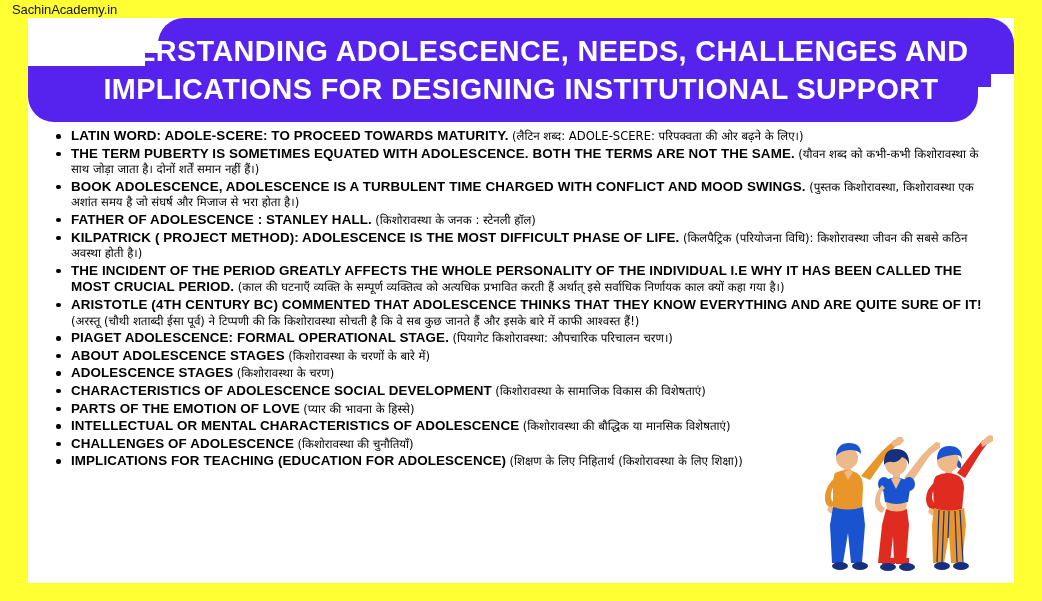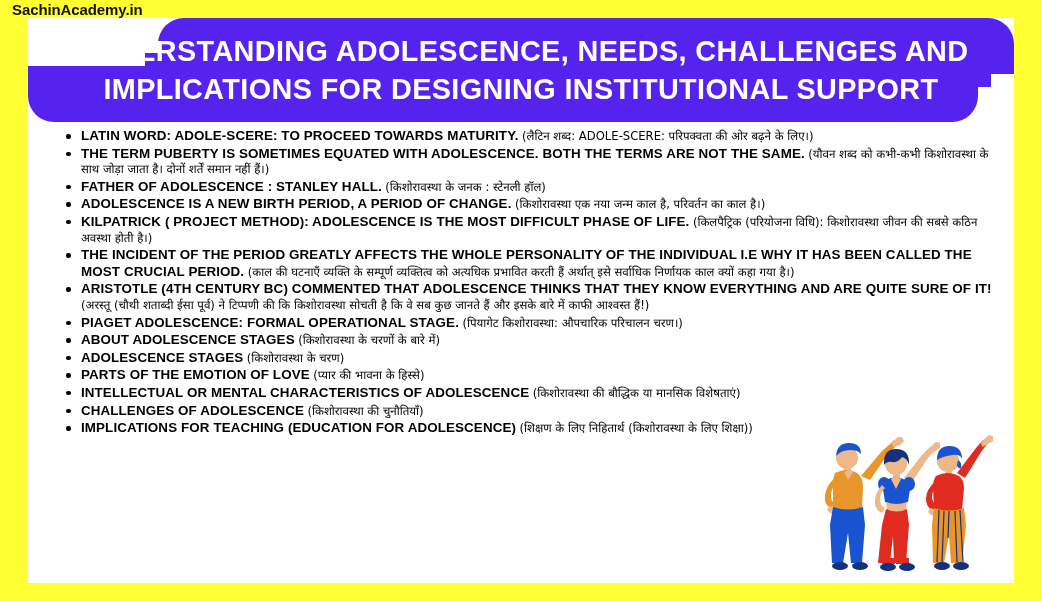--- a/index.html
+++ b/index.html
@@ -21,22 +21,22 @@
     position: absolute;
     inset: 0;
     background: #FFFF33;
   }
 
   
   #brand {
     position: absolute;
     left: 12px;
     top: 1px;
-    font-size: 15px;
-    font-weight: bold;
+    font-size: 13px;
+    font-weight: normal;
     color: #111111;
     letter-spacing: -0.1px;
     line-height: 17px;
     z-index: 6;
   }
 
   
   #card {
     position: absolute;
     left: 28px;
@@ -125,21 +125,21 @@
     line-height: 38px;
     letter-spacing: 0.4px;
     white-space: nowrap;
     transform: scaleX(0.96);
     text-align: center;
   }
 
   
   #content {
     position: absolute;
-    left: 30px;
+    left: 20px;
     top: 110px;
     width: 940px;
     height: 450px;
   }
 
   ul#bullets {
     list-style: none;
     margin: 0;
     padding: 0;
   }
@@ -208,28 +208,29 @@
 
     <div id="title">
       <div class="title-line">UNDERSTANDING ADOLESCENCE, NEEDS, CHALLENGES AND</div>
       <div class="title-line">IMPLICATIONS FOR DESIGNING INSTITUTIONAL SUPPORT</div>
     </div>
 
     <div id="content">
       <ul id="bullets">
           <li class="bullet"><span class="en">LATIN WORD: ADOLE-SCERE: TO PROCEED TOWARDS MATURITY.</span> <span class="hi">(लैटिन शब्द: ADOLE-SCERE: परिपक्वता की ओर बढ़ने के लिए।)</span></li>
           <li class="bullet"><span class="en">THE TERM PUBERTY IS SOMETIMES EQUATED WITH ADOLESCENCE. BOTH THE TERMS ARE NOT THE SAME.</span> <span class="hi">(यौवन शब्द को कभी-कभी किशोरावस्था के साथ जोड़ा जाता है। दोनों शर्तें समान नहीं हैं।)</span></li>
+          <li class="bullet"><span class="en">BOOK ADOLESCENCE, ADOLESCENCE IS A TURBULENT TIME CHARGED WITH CONFLICT AND MOOD SWINGS.</span> <span class="hi">(पुस्तक किशोरावस्था, किशोरावस्था एक अशांत समय है जो संघर्ष और मिजाज से भरा होता है।)</span></li>
           <li class="bullet"><span class="en">FATHER OF ADOLESCENCE : STANLEY HALL.</span> <span class="hi">(किशोरावस्था के जनक : स्टेनली हॉल)</span></li>
-          <li class="bullet"><span class="en">ADOLESCENCE IS A NEW BIRTH PERIOD, A PERIOD OF CHANGE.</span> <span class="hi">(किशोरावस्था एक नया जन्म काल है, परिवर्तन का काल है।)</span></li>
           <li class="bullet"><span class="en">KILPATRICK ( PROJECT METHOD): ADOLESCENCE IS THE MOST DIFFICULT PHASE OF LIFE.</span> <span class="hi">(किलपैट्रिक (परियोजना विधि): किशोरावस्था जीवन की सबसे कठिन अवस्था होती है।)</span></li>
           <li class="bullet"><span class="en">THE INCIDENT OF THE PERIOD GREATLY AFFECTS THE WHOLE PERSONALITY OF THE INDIVIDUAL I.E WHY IT HAS BEEN CALLED THE MOST CRUCIAL PERIOD.</span> <span class="hi">(काल की घटनाएँ व्यक्ति के सम्पूर्ण व्यक्तित्व को अत्यधिक प्रभावित करती हैं अर्थात् इसे सर्वाधिक निर्णायक काल क्यों कहा गया है।)</span></li>
           <li class="bullet"><span class="en">ARISTOTLE (4TH CENTURY BC) COMMENTED THAT ADOLESCENCE THINKS THAT THEY KNOW EVERYTHING AND ARE QUITE SURE OF IT!</span> <span class="hi">(अरस्तू (चौथी शताब्दी ईसा पूर्व) ने टिप्पणी की कि किशोरावस्था सोचती है कि वे सब कुछ जानते हैं और इसके बारे में काफी आश्वस्त हैं!)</span></li>
           <li class="bullet"><span class="en">PIAGET ADOLESCENCE: FORMAL OPERATIONAL STAGE.</span> <span class="hi">(पियागेट किशोरावस्था: औपचारिक परिचालन चरण।)</span></li>
           <li class="bullet"><span class="en">ABOUT ADOLESCENCE STAGES</span> <span class="hi">(किशोरावस्था के चरणों के बारे में)</span></li>
           <li class="bullet"><span class="en">ADOLESCENCE STAGES</span> <span class="hi">(किशोरावस्था के चरण)</span></li>
+          <li class="bullet"><span class="en">CHARACTERISTICS OF ADOLESCENCE SOCIAL DEVELOPMENT</span> <span class="hi">(किशोरावस्था के सामाजिक विकास की विशेषताएं)</span></li>
           <li class="bullet"><span class="en">PARTS OF THE EMOTION OF LOVE</span> <span class="hi">(प्यार की भावना के हिस्से)</span></li>
           <li class="bullet"><span class="en">INTELLECTUAL OR MENTAL CHARACTERISTICS OF ADOLESCENCE</span> <span class="hi">(किशोरावस्था की बौद्धिक या मानसिक विशेषताएं)</span></li>
           <li class="bullet"><span class="en">CHALLENGES OF ADOLESCENCE</span> <span class="hi">(किशोरावस्था की चुनौतियाँ)</span></li>
           <li class="bullet"><span class="en">IMPLICATIONS FOR TEACHING (EDUCATION FOR ADOLESCENCE)</span> <span class="hi">(शिक्षण के लिए निहितार्थ (किशोरावस्था के लिए शिक्षा))</span></li>
         </ul>
     </div>
 
     <div id="dancers">
       <svg viewBox="0 0 190 165" width="190" height="165" xmlns="http://www.w3.org/2000/svg">
 

